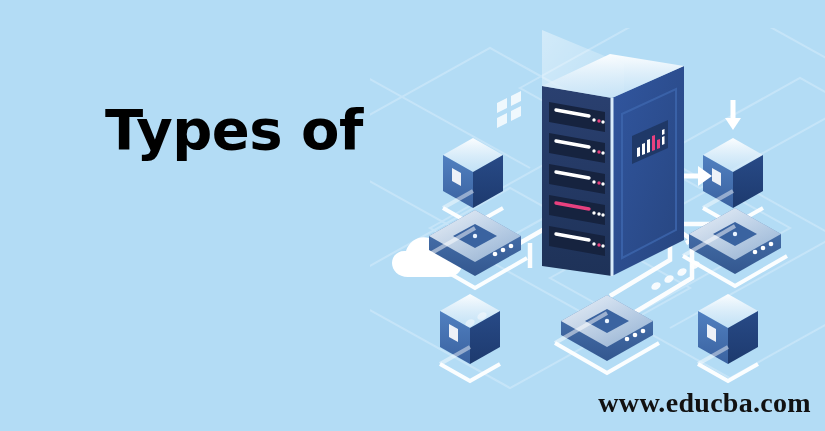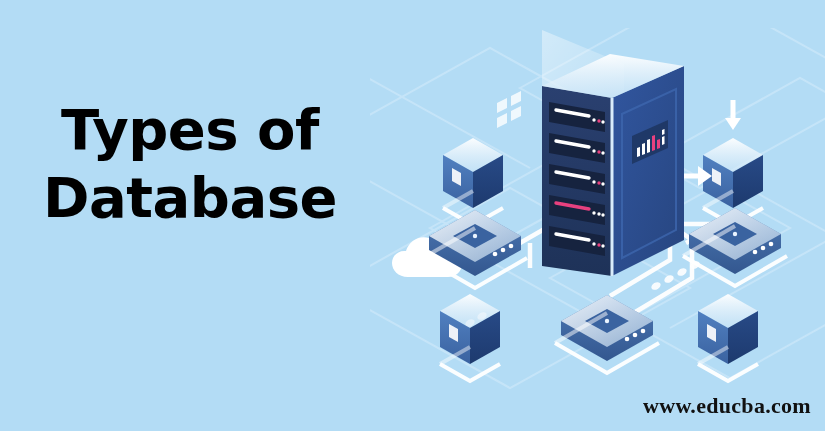--- a/index.html
+++ b/index.html
@@ -14,43 +14,44 @@
   }
   #poster {
     position: relative;
     width: 825px;
     height: 431px;
     background: #b3dcf5;
     overflow: hidden;
   }
   #title-block {
     position: absolute;
-    left: 0;
+    left: 8px;
     top: 96px;
     width: 380px;
     text-align: center;
     z-index: 40;
+    padding-left: 36px;
   }
   .title-line {
     display: block;
     font-family: "DejaVu Sans", sans-serif;
     font-weight: 700;
     font-size: 56px;
     line-height: 68px;
     letter-spacing: -0.5px;
     color: #000000;
     white-space: nowrap;
   }
   #watermark {
     position: absolute;
     right: 14px;
     bottom: 12px;
     font-family: "Liberation Serif", serif;
     font-weight: 700;
-    font-size: 22px;
+    font-size: 28px;
     letter-spacing: 0.3px;
     color: #111111;
     z-index: 45;
   }
   #art {
     position: absolute;
     left: 370px;
     top: 28px;
     width: 455px;
     height: 365px;
@@ -269,18 +270,17 @@
             <path d="M120,60 L122.5,59 L122.5,64 L120,65 Z"></path>
             <path d="M120,67 L122.5,66 L122.5,74 L120,75 Z"></path>
           </g>
         </g>
       </g>
     </svg>
   </div>
 
   <div id="title-block">
     <span class="title-line">Types of</span>
-    <span class="title-line">Database</span>
   </div>
 
   <div id="watermark">www.educba.com</div>
 
 </div>
 
 </body></html>

